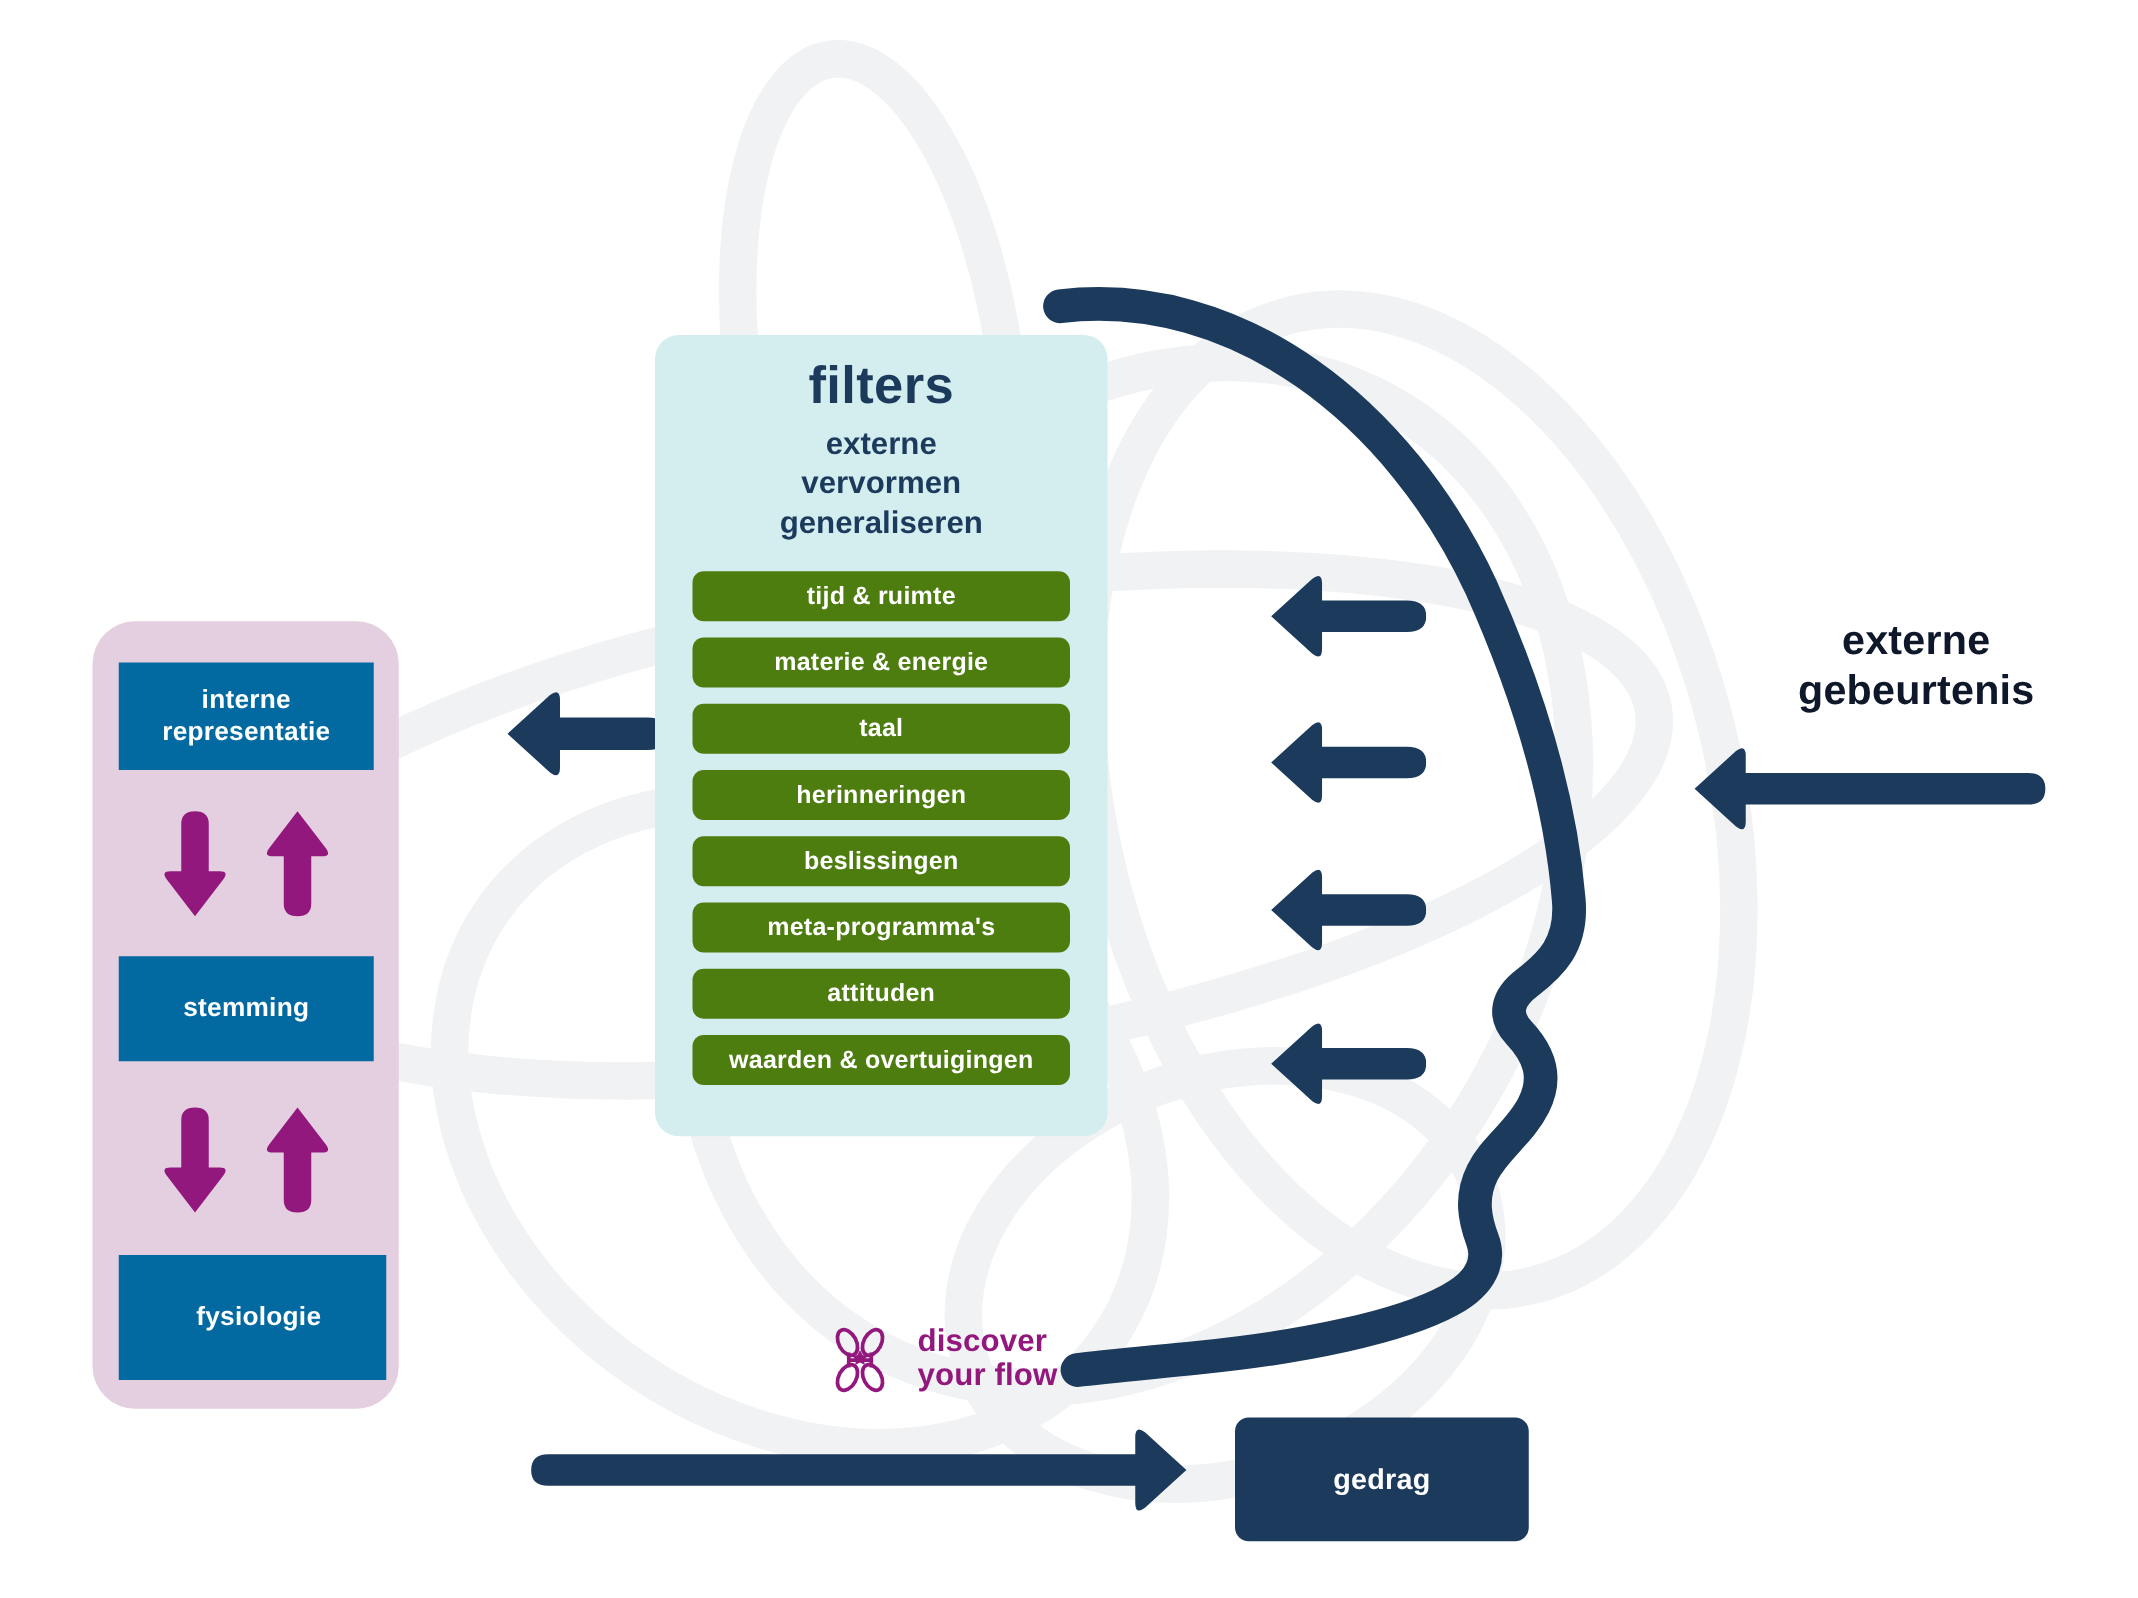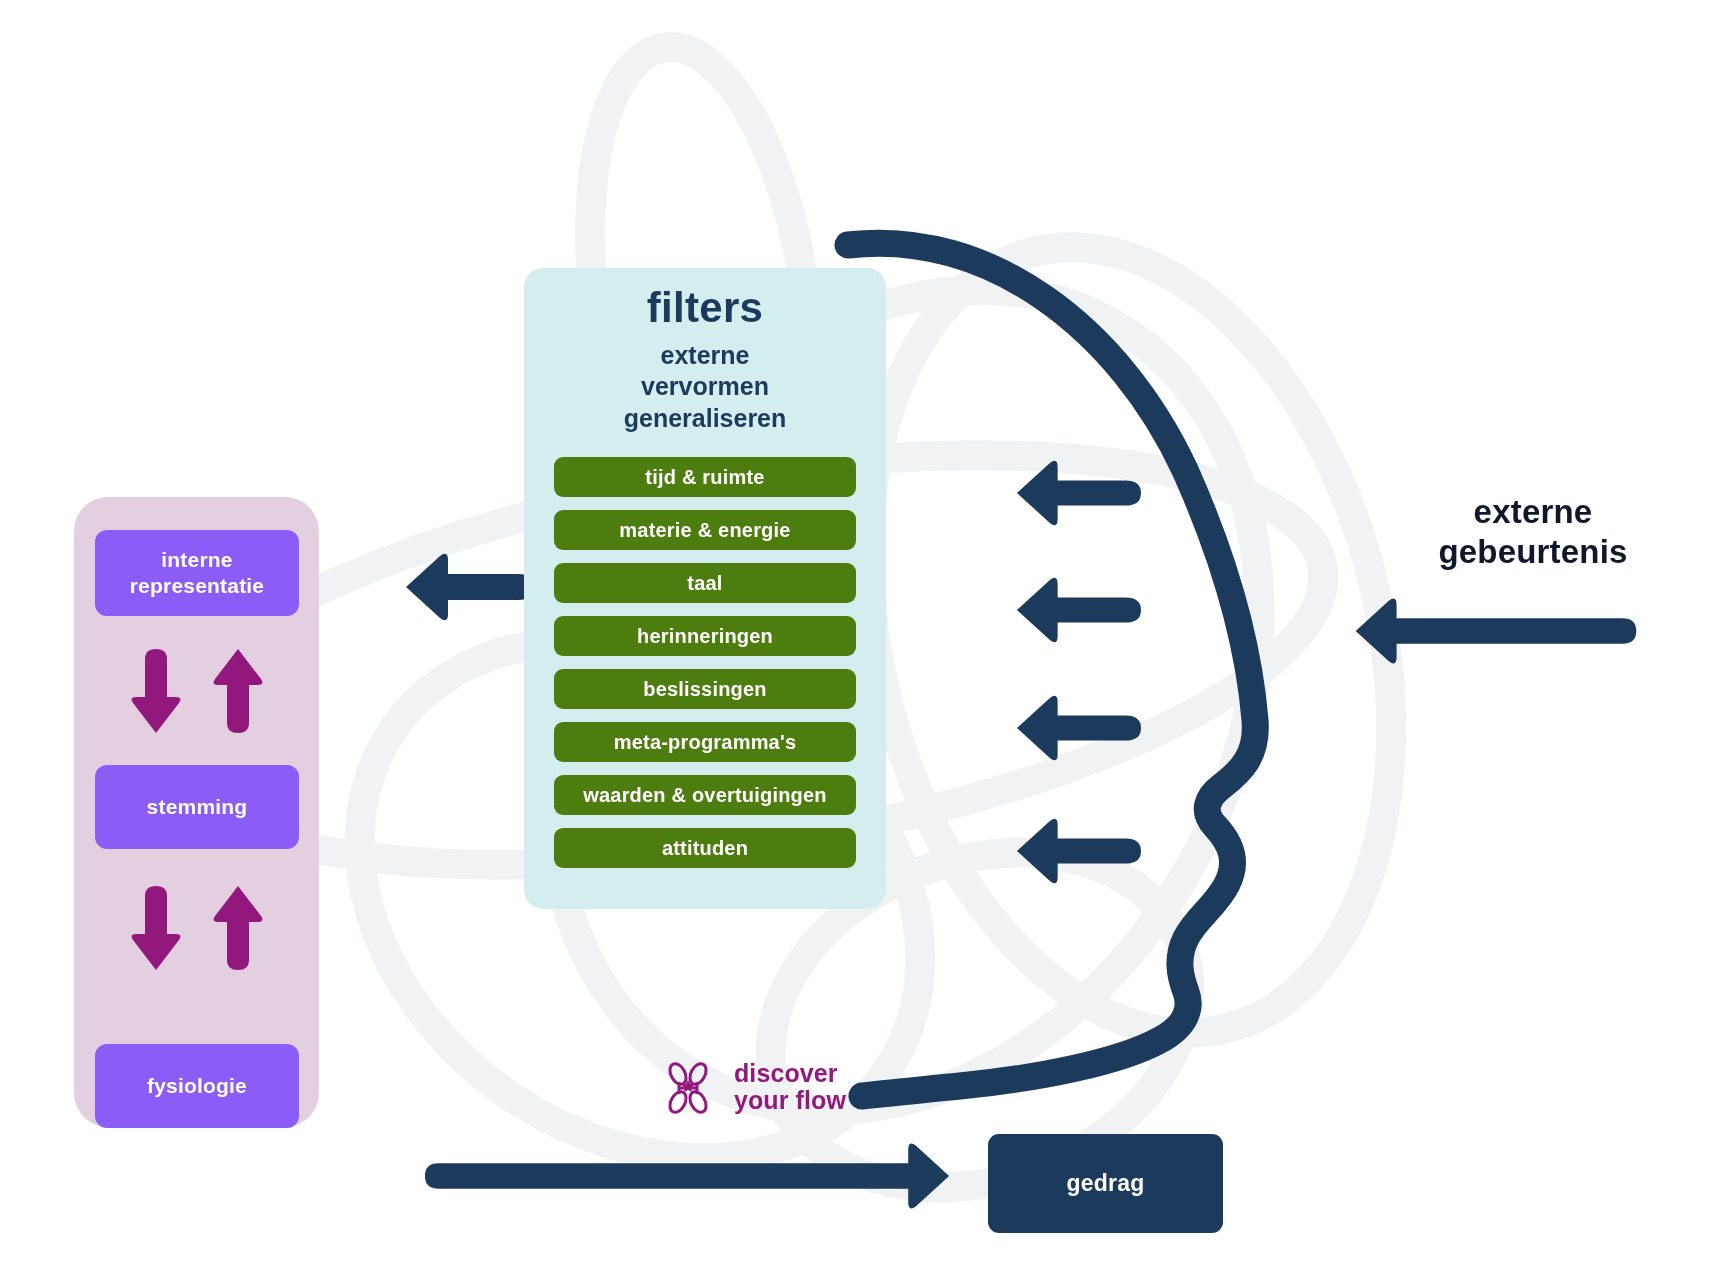--- a/index.html
+++ b/index.html
@@ -37,35 +37,35 @@
     top: 497px;
     width: 245px;
     height: 630px;
     background: #e4cfe0;
     border-radius: 34px;
   }
   .purple-box {
     position: absolute;
     left: 95px;
     width: 204px;
-    background: #8b5cf6;
-    border-radius: 12px;
+    background: #0369a1;
+    border-radius: 0;
     color: #ffffff;
     display: flex;
     align-items: center;
     justify-content: center;
     text-align: center;
     font-size: 21px;
     font-weight: 600;
     line-height: 1.22;
     letter-spacing: .2px;
   }
   #box-interne { top: 530px; height: 86px; }
   #box-stemming { top: 765px; height: 84px; }
-  #box-fysiologie { top: 1044px; height: 84px; }
+  #box-fysiologie { top: 1004px; height: 100px; padding-left: 10px; }
 
   .vert-arrows {
     position: absolute;
     left: 95px;
     width: 204px;
     height: 95px;
     display: flex;
     align-items: center;
     justify-content: center;
     gap: 28px;
@@ -244,22 +244,22 @@
       <div>vervormen</div>
       <div>generaliseren</div>
     </div>
     <div class="chips">
       <div class="chip">tijd &amp; ruimte</div>
       <div class="chip">materie &amp; energie</div>
       <div class="chip">taal</div>
       <div class="chip">herinneringen</div>
       <div class="chip">beslissingen</div>
       <div class="chip">meta-programma's</div>
+      <div class="chip">attituden</div>
       <div class="chip">waarden &amp; overtuigingen</div>
-      <div class="chip">attituden</div>
     </div>
   </div>
 
   <svg class="h-arrow" style="left:1015px; top:455px;" width="126" height="76" viewBox="0 0 130 78">
     <path d="M2 39 L36 8 Q44 2 44 12 L44 26 L114 26 Q130 26 130 39 Q130 52 114 52 L44 52 L44 66 Q44 76 36 70 Z" fill="#1b3a5c"></path>
   </svg>
   <svg class="h-arrow" style="left:1015px; top:572px;" width="126" height="76" viewBox="0 0 130 78">
     <path d="M2 39 L36 8 Q44 2 44 12 L44 26 L114 26 Q130 26 130 39 Q130 52 114 52 L44 52 L44 66 Q44 76 36 70 Z" fill="#1b3a5c"></path>
   </svg>
   <svg class="h-arrow" style="left:1015px; top:690px;" width="126" height="76" viewBox="0 0 130 78">

